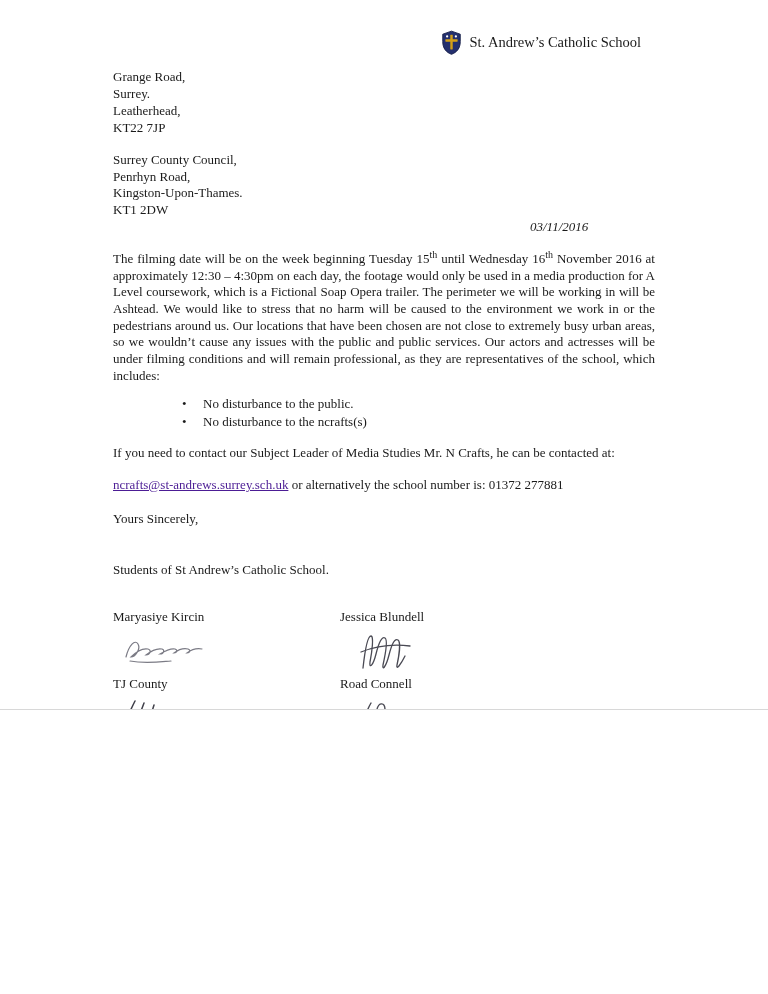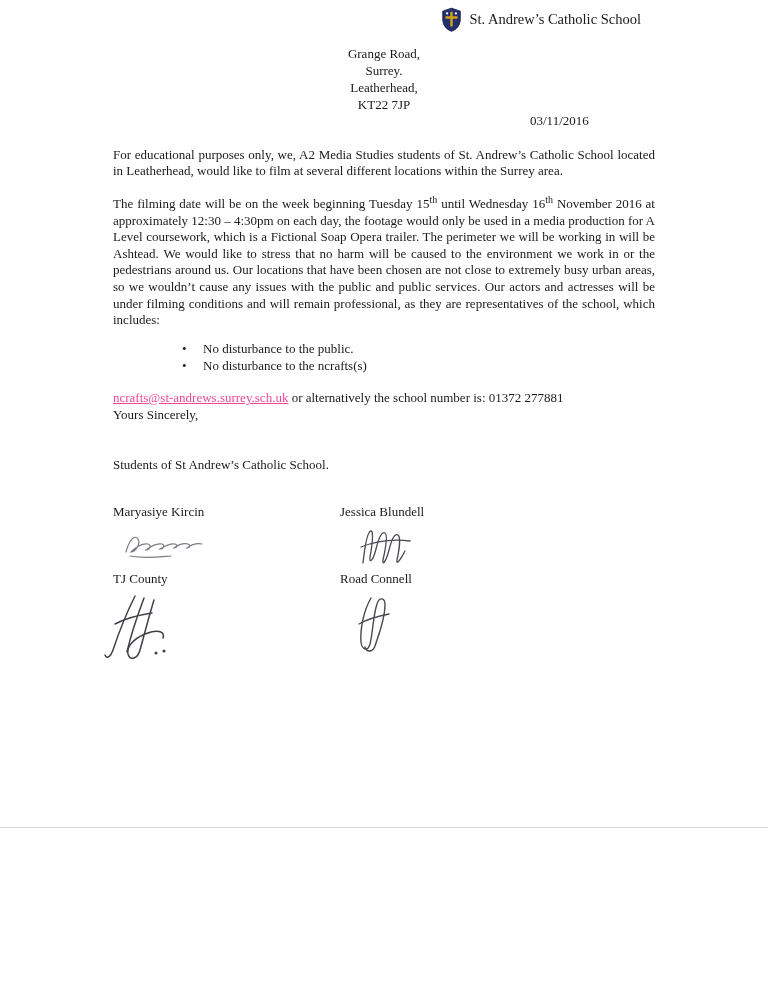--- a/index.html
+++ b/index.html
@@ -1,41 +1,41 @@
 <!DOCTYPE html>
 <html><head>
 <meta charset="utf-8">
 <style>
   html, body { margin: 0; padding: 0; background: #ffffff; }
   .page {
-    width: 768px; height: 828px; box-sizing: border-box;
-    padding: 7px 113px 0 113px;
+    width: 768px; height: 710px; box-sizing: border-box;
+    padding: 30px 113px 0 113px;
     background: #ffffff;
     font-family: "Liberation Serif", "DejaVu Serif", serif;
     font-size: 13px; line-height: 1.28; color: #1a1a1a;
     position: relative; overflow: hidden;
     border-bottom: 1px solid #d8d8d8;
   }
   .letterhead { display: flex; justify-content: flex-end; align-items: center; gap: 7px; padding-right: 14px; }
   .crest svg { display: block; }
   .school-name { font-size: 14.5px; white-space: nowrap; }
-  .school-address { text-align: center; margin-top: 13px; line-height: 17px; }
+  .school-address { text-align: left; margin-top: 13px; line-height: 17px; }
   .recipient { margin-top: 16px; }
-  .date-line { margin-left: 417px; }
+  .date-line { margin-left: 417px; font-style: italic; }
   .para { margin: 16px 0 0 0; text-align: justify; }
   .p1 { margin-top: 17px; }
   .contact-para { margin-top: 15px; }
   .email-para { margin-top: 15px; text-align: left; }
-  .valediction { margin-top: 0; }
+  .valediction { margin-top: 18px; }
   .signoff { margin-top: 34px; }
   sup { font-size: 10px; line-height: 0; vertical-align: super; }
   ul.bullets { margin: 11px 0 0 0; padding: 0 0 0 90px; list-style: none; line-height: 17.5px; }
   ul.bullets li { position: relative; }
   .bullet-dot { position: absolute; left: -21px; }
-  a.email { color: #ec4899; text-decoration: underline; cursor: pointer; }
+  a.email { color: #4c1d95; text-decoration: underline; cursor: pointer; }
   .sig-grid { display: grid; grid-template-columns: 227px 1fr; margin-top: 30px; }
   .sig-name { height: 17px; }
   .sig-img { position: relative; height: 50px; }
   .sig-img.tall { height: 84px; }
   .sig-img svg { position: absolute; overflow: visible; }
   .sig-jessica svg { left: 8px; top: 8px; }
   .sig-maryasiye svg { left: 16px; top: 2px; }
   .sig-tj svg { left: -14px; top: 2px; }
   .sig-jack svg { left: 8px; top: 4px; }
 </style>
@@ -57,33 +57,39 @@
     <span class="school-name">St. Andrew’s Catholic School</span>
   </div>
 
   <div class="school-address">
     <div>Grange Road,</div>
     <div>Surrey.</div>
     <div>Leatherhead,</div>
     <div>KT22 7JP</div>
   </div>
 
+  <div class="recipient">
+    <div>Surrey County Council,</div>
+    <div>Penrhyn Road,</div>
+    <div>Kingston-Upon-Thames.</div>
+    <div>KT1 2DW</div>
+  </div>
 
   <div class="date-line">03/11/2016</div>
 
 
-  <p class="para p1">For educational purposes only, we, A2 Media Studies students of St. Andrew’s Catholic School located in Leatherhead, would like to film at several different locations within the Surrey area.</p>
 
   <p class="para"><span>The filming date will be on the week beginning Tuesday 15</span><sup>th</sup><span> until Wednesday 16</span><sup>th</sup><span> November 2016 at approximately 12:30 – 4:30pm on each day, the footage would only be used in a media production for A Level coursework, which is a Fictional Soap Opera trailer. The perimeter we will be working in will be Ashtead. We would like to stress that no harm will be caused to the environment we work in or the pedestrians around us. Our locations that have been chosen are not close to extremely busy urban areas, so we wouldn’t cause any issues with the public and public services. Our actors and actresses will be under filming conditions and will remain professional, as they are representatives of the school, which includes:</span></p>
 
   <ul class="bullets">
     <li><span class="bullet-dot">•</span><span>No disturbance to the public.</span></li>
     <li><span class="bullet-dot">•</span><span>No disturbance to the ncrafts(s)</span></li>
   </ul>
 
+  <p class="para contact-para">If you need to contact our Subject Leader of Media Studies Mr. N Crafts, he can be contacted at:</p>
 
   <p class="para email-para"><a class="email" href="#">ncrafts@st-andrews.surrey.sch.uk</a><span> or alternatively the school number is: 01372 277881</span></p>
 
   <p class="para valediction">Yours Sincerely,</p>
 
   <p class="para signoff">Students of St Andrew’s Catholic School.</p>
 
   <div class="sig-grid">
     <div class="sig-name">Maryasiye Kircin</div>
     <div class="sig-name">Jessica Blundell</div>

